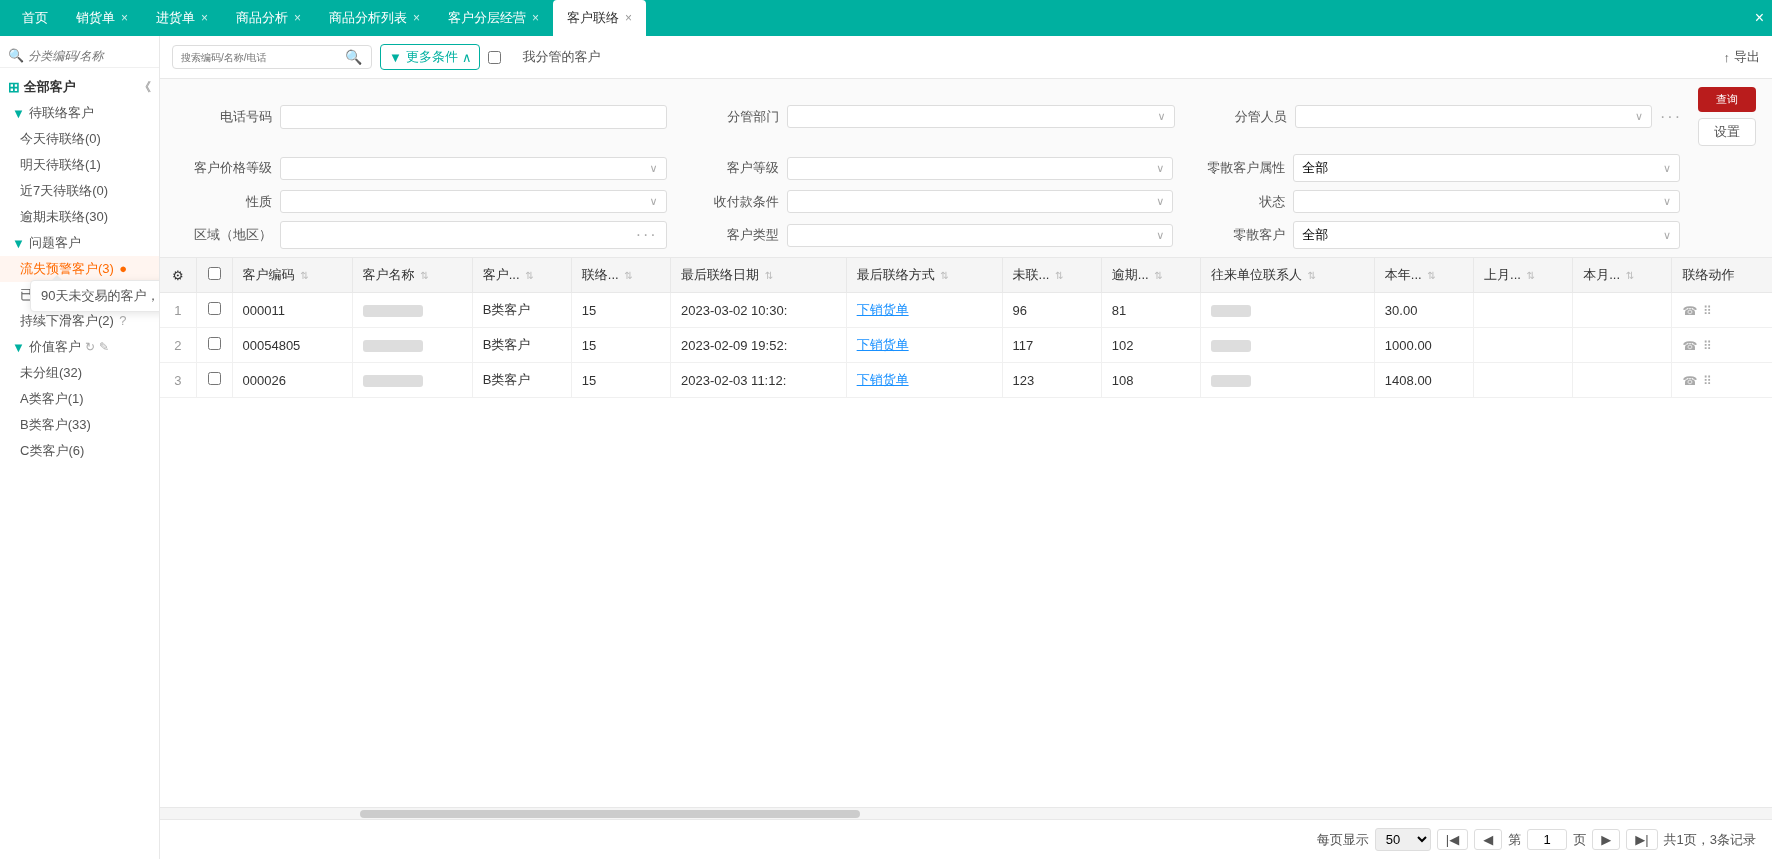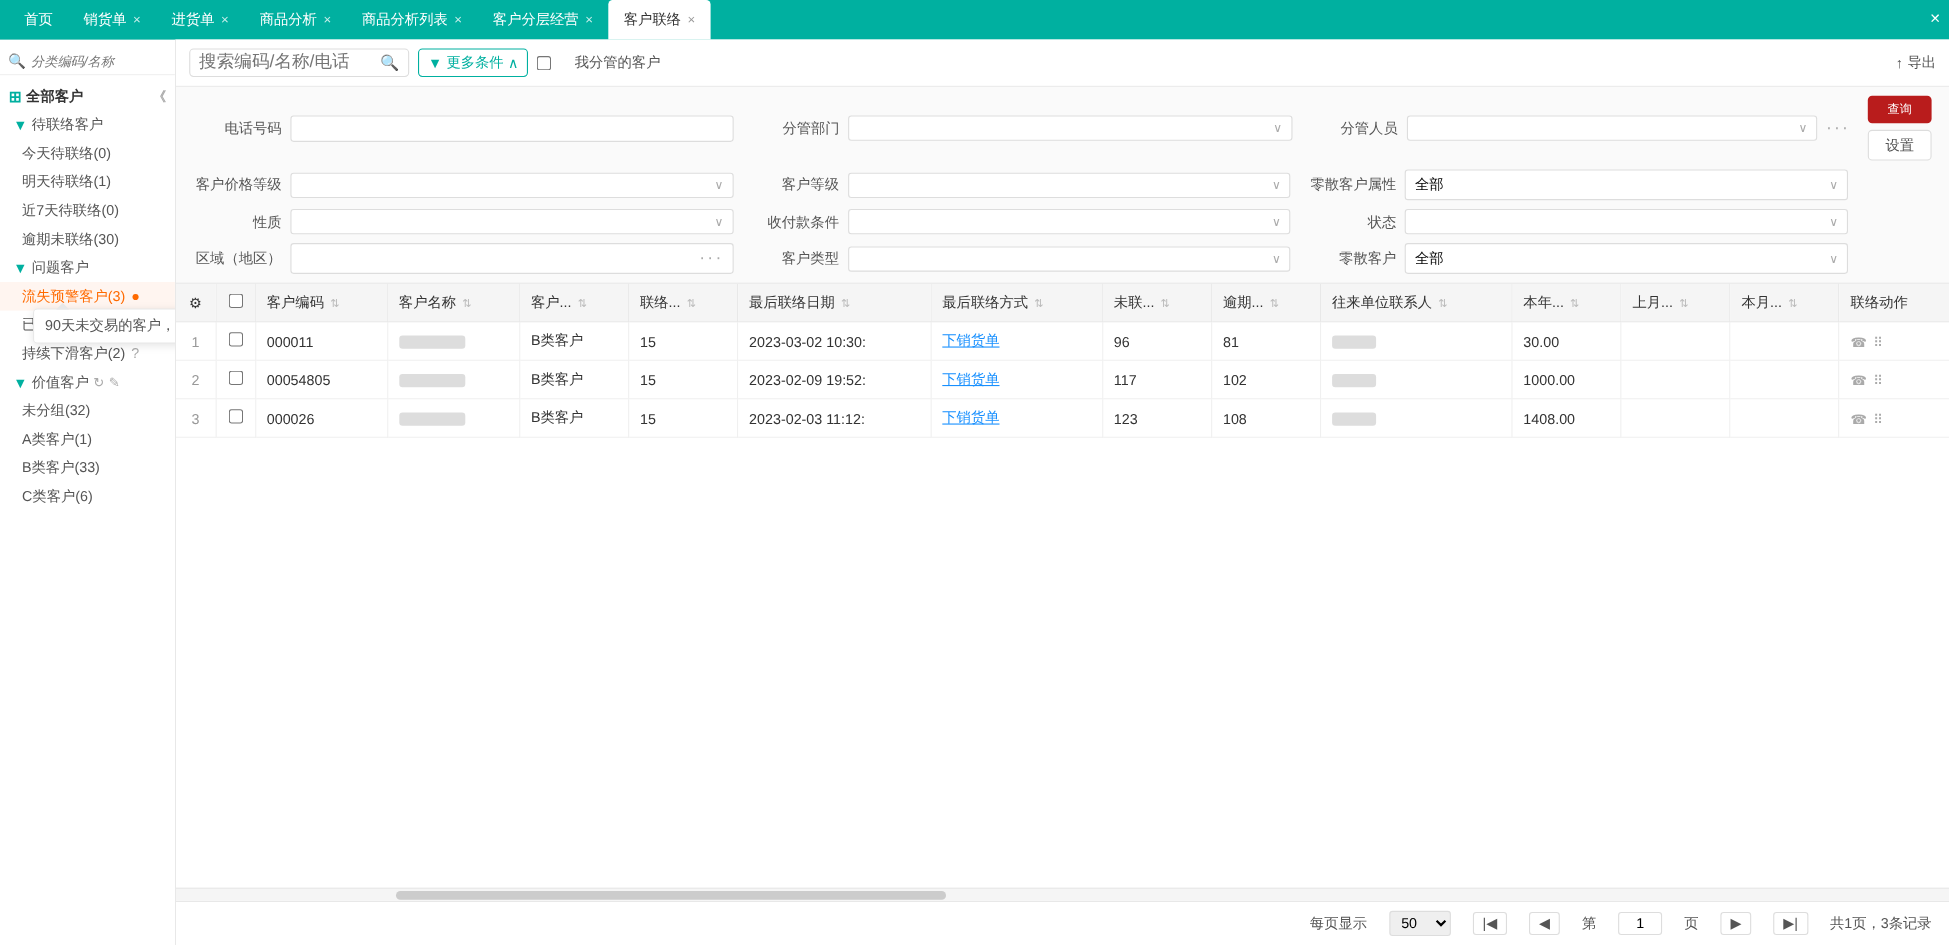--- a/index.html
+++ b/index.html
@@ -163,21 +163,21 @@
       align-items: center;
       border: 1px solid #ddd;
       border-radius: 4px;
       padding: 3px 8px;
       width: 200px;
       background: #fff;
     }
     .search-input-wrap input {
       border: none;
       outline: none;
-      font-size: 16px;
+      font-size: 10px;
       color: #000000;
       width: 100%;
     }
     .search-icon-btn {
       color: #ff6a00;
       cursor: pointer;
       font-size: 14px;
     }
     .filter-btn {
       display: flex;
@@ -226,20 +226,21 @@
       flex: 1;
       gap: 8px;
       min-width: 0;
     }
     .filter-label {
       color: #555;
       font-size: 13px;
       white-space: nowrap;
       min-width: 80px;
       text-align: right;
+      margin-left: 16px;
     }
     .filter-input {
       flex: 1;
       border: 1px solid #ddd;
       border-radius: 3px;
       padding: 4px 8px;
       font-size: 12px;
       outline: none;
       min-width: 0;
     }
@@ -316,21 +317,21 @@
     .sort-indicator { color: #bbb; font-size: 10px; margin-left: 2px; }
 
     
     .pagination-bar {
       display: flex;
       align-items: center;
       justify-content: flex-end;
       padding: 8px 16px;
       border-top: 1px solid #e8e8e8;
       background: #fff;
-      gap: 20px;
+      gap: 6px;
       font-size: 13px;
       color: #555;
     }
     .pagination-select {
       border: 1px solid #ddd;
       border-radius: 3px;
       padding: 2px 6px;
       font-size: 13px;
       outline: none;
     }

